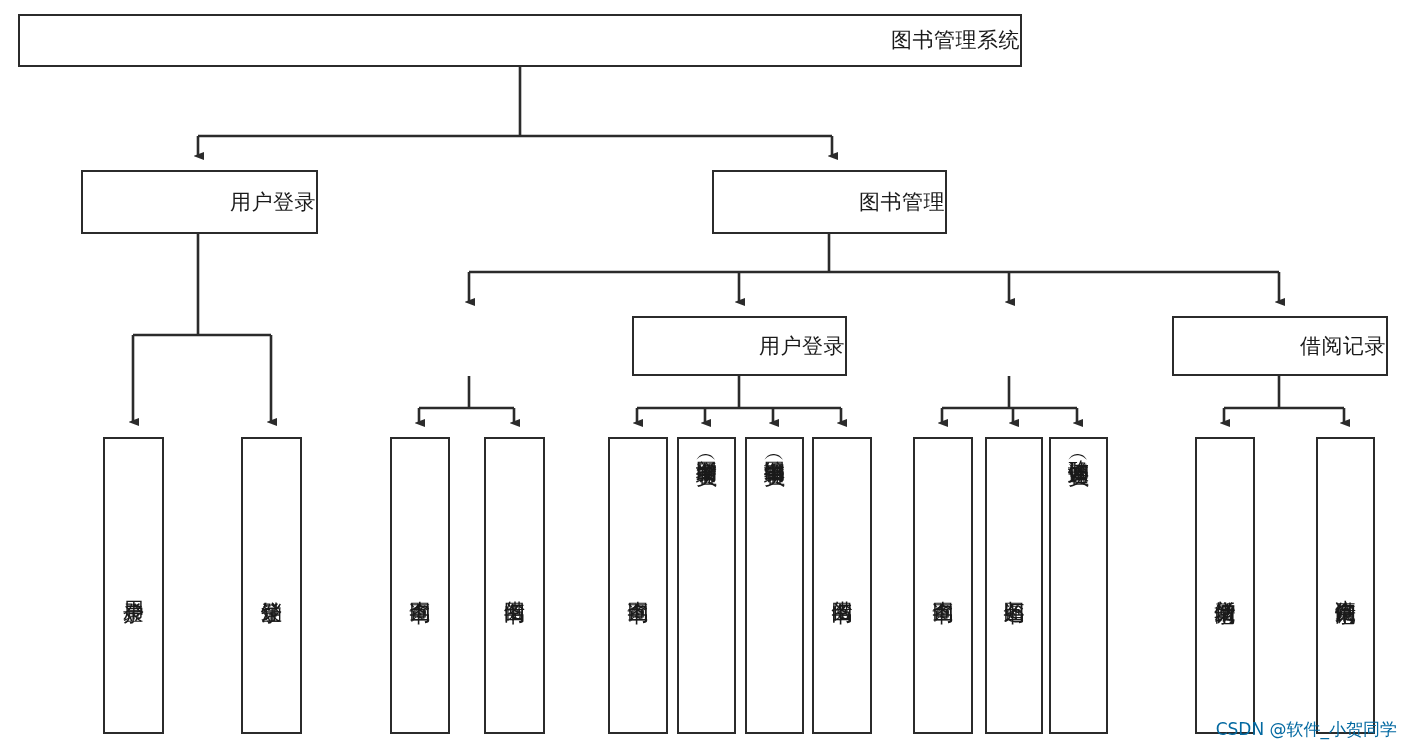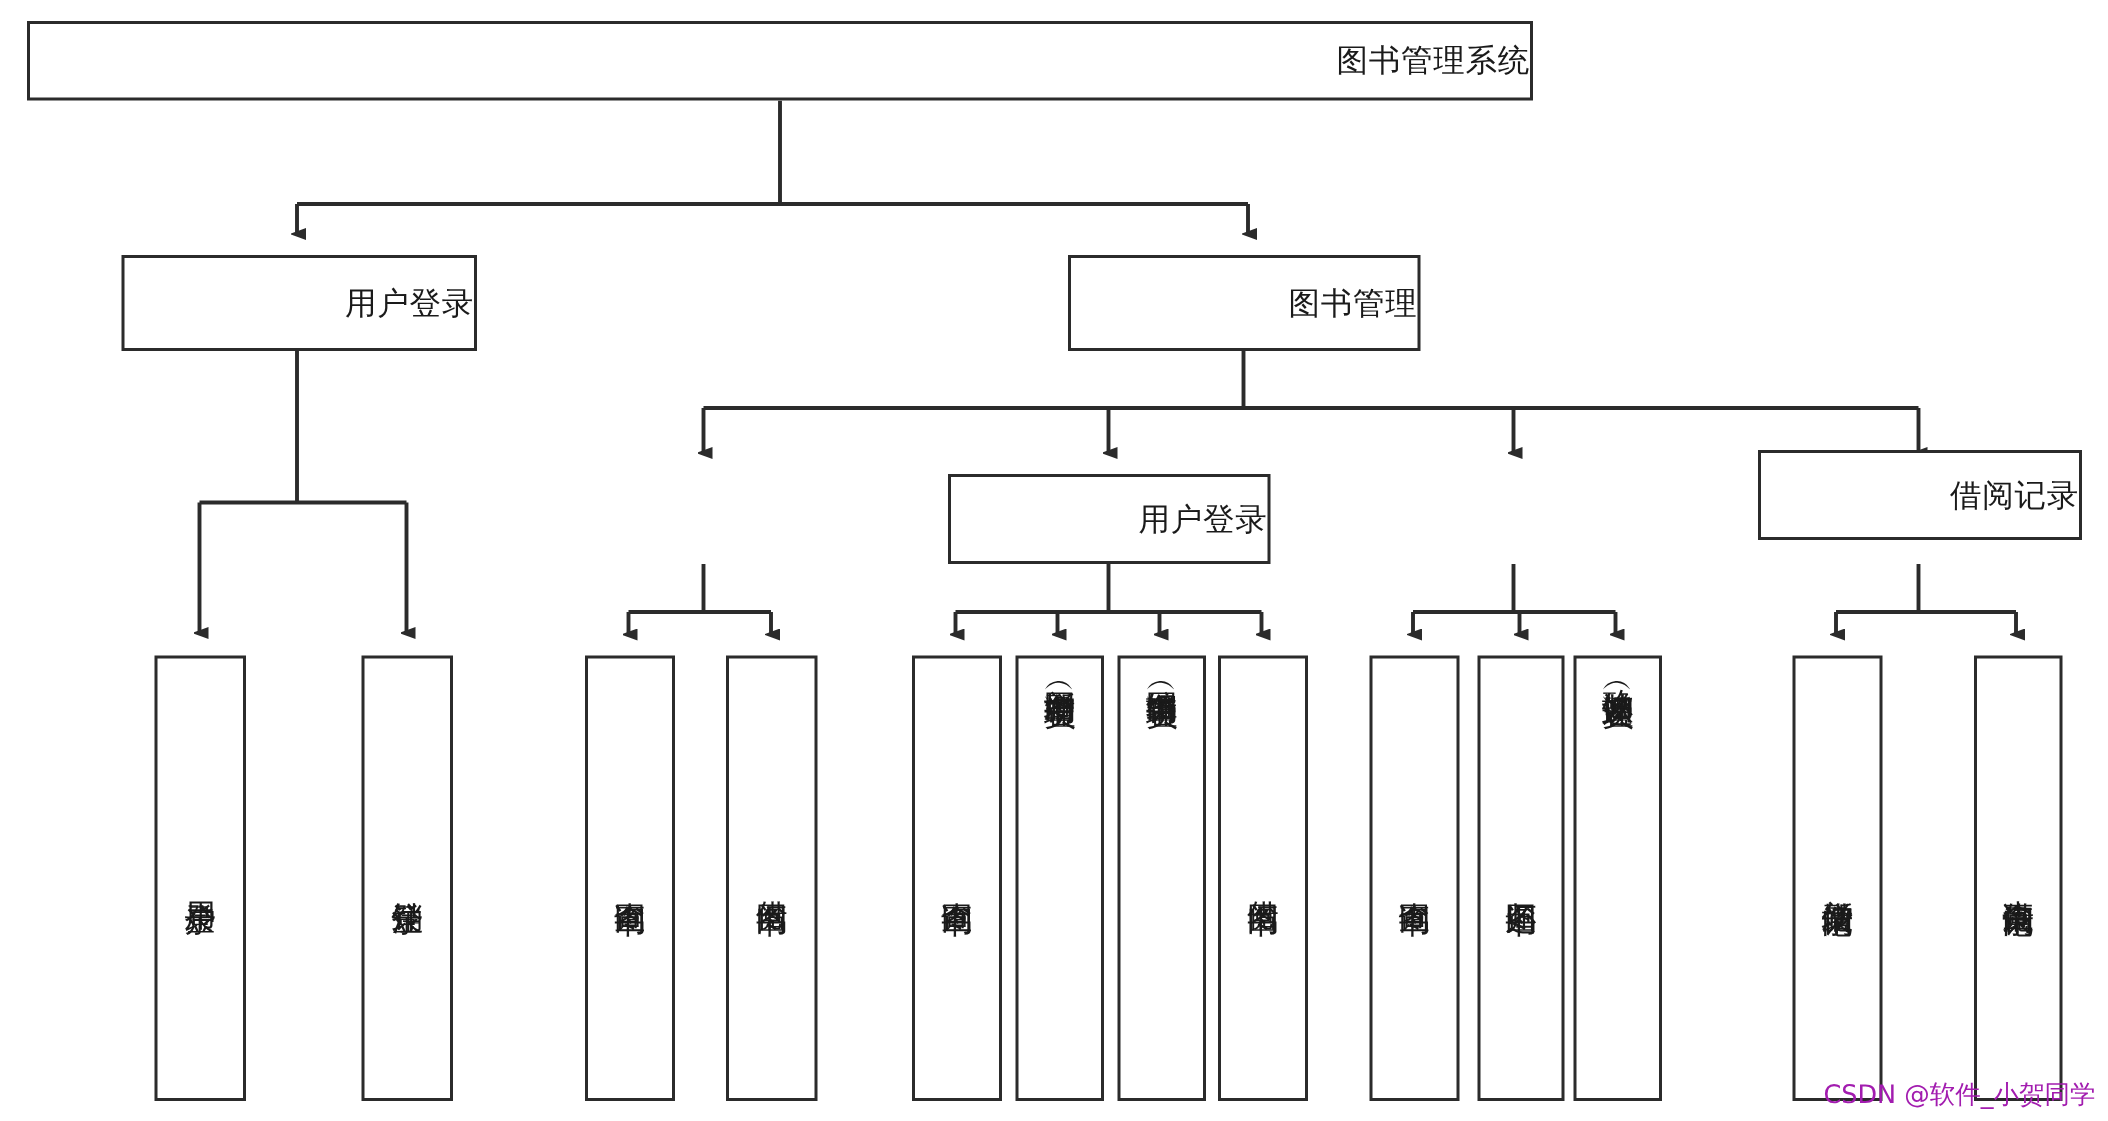--- a/index.html
+++ b/index.html
@@ -57,21 +57,21 @@
   }
   .node.leaf.centered {
     align-items: center;
     padding-top: 0;
   }
   .watermark {
     position: absolute;
     right: 8px;
     bottom: 6px;
     font-size: 17px;
-    color: #a21caf;
+    color: #0369a1;
     z-index: 5;
     white-space: nowrap;
   }
 </style>
 </head>
 <body>
 
 <div id="canvas">
 
   <svg id="edges" viewBox="0 0 1405 747" xmlns="http://www.w3.org/2000/svg">
@@ -131,21 +131,21 @@
   <div class="node" style="left:81px; top:170px; width:237px; height:64px;">
     <span class="label">用户登录</span>
   </div>
   <div class="node" style="left:712px; top:170px; width:235px; height:64px;">
     <span class="label">图书管理</span>
   </div>
 
   <div class="node" style="left:632px; top:316px; width:215px; height:60px;">
     <span class="label">用户登录</span>
   </div>
-  <div class="node" style="left:1172px; top:300px; width:216px; height:60px;">
+  <div class="node" style="left:1172px; top:316px; width:216px; height:60px;">
     <span class="label">借阅记录</span>
   </div>
 
   <div class="node leaf centered" style="left:103px; top:437px; width:61px; height:297px;">
     <span class="label">用户登录</span>
   </div>
   <div class="node leaf centered" style="left:241px; top:437px; width:61px; height:297px;">
     <span class="label">注销登录</span>
   </div>
 

